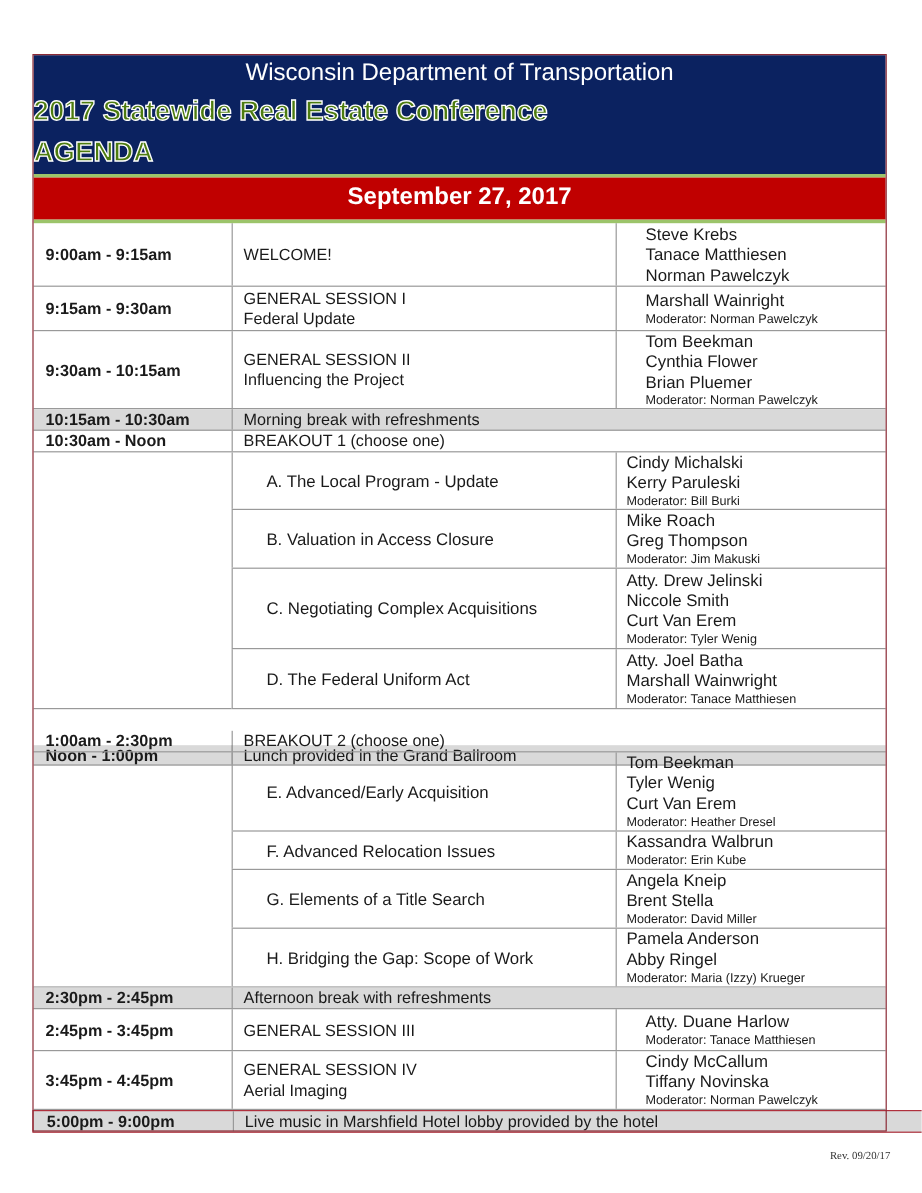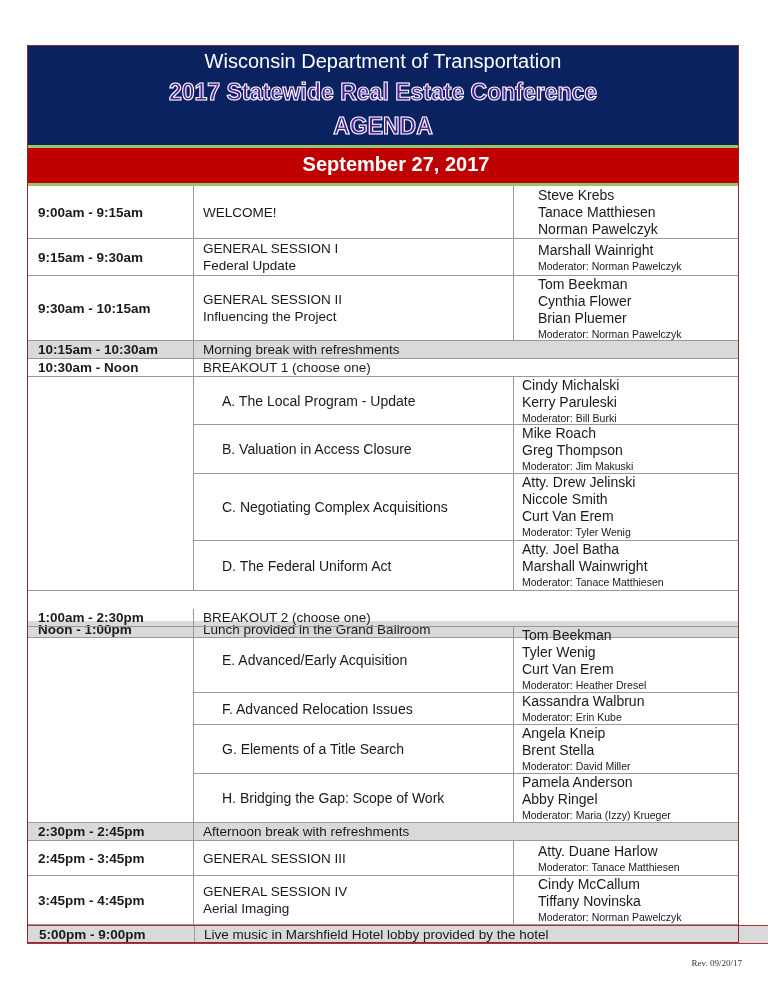--- a/index.html
+++ b/index.html
@@ -3,36 +3,36 @@
 <meta charset="utf-8">
 <style>
   html,body{margin:0;padding:0;background:#fff;}
   body{width:768px;height:994px;position:relative;overflow:hidden;font-family:"Liberation Sans",sans-serif;color:#1a1a1a;}
   .frame{position:absolute;left:27px;top:45px;width:712px;height:898px;border:1px solid #8b2a35;box-sizing:border-box;}
   .hdr-navy{position:absolute;left:28px;top:46px;width:710px;height:99px;background:#0b2260;}
   .green1{position:absolute;left:28px;top:145px;width:710px;height:3px;background:#9cc46a;}
   .hdr-red{position:absolute;left:28px;top:148px;width:710px;height:35px;background:#c00000;}
   .green2{position:absolute;left:28px;top:183px;width:710px;height:3px;background:#9cc46a;}
   .h1{position:absolute;left:28px;width:710px;text-align:center;top:50px;font-size:20px;color:#fff;}
-  .h2,.h3{position:absolute;left:28px;width:710px;text-align:center;font-size:23px;font-weight:bold;color:#4c1d95;
+  .h2,.h3{position:absolute;left:28px;width:710px;font-size:23px;font-weight:bold;color:#4d7c0f;
     -webkit-text-stroke:1.1px #fff;}
   .h2{top:79px;}
   .h3{top:113px;}
-  .hdate{position:absolute;left:28px;width:710px;text-align:center;top:153px;font-size:20px;font-weight:bold;color:#fff;padding-left:13px;}
+  .hdate{position:absolute;left:28px;width:710px;text-align:center;top:153px;font-size:20px;font-weight:bold;color:#fff;}
   .row{position:absolute;left:28px;width:710px;box-sizing:border-box;border-bottom:1px solid #999;}
   .row.gray{background:#d9d9d9;}
   .cell{position:absolute;top:0;bottom:0;display:flex;flex-direction:column;justify-content:center;box-sizing:border-box;}
   .c1{left:0;width:165px;padding-left:10px;font-weight:bold;font-size:13.5px;}
   .c2{left:165px;width:320px;padding-left:9px;font-size:13.5px;border-left:1px solid #999;}
   .c2.wide{width:545px;}
   .c3{left:485px;width:225px;padding-left:24px;font-size:14px;border-left:1px solid #999;line-height:17px;}
   .mod{font-size:10.5px;line-height:14px;}
   .sub{position:absolute;left:193px;width:545px;box-sizing:border-box;border-bottom:1px solid #999;}
   .sub .s2{position:absolute;left:0;width:320px;top:0;bottom:0;display:flex;align-items:center;padding-left:28px;font-size:14px;border-left:1px solid #999;box-sizing:border-box;}
-  .sub .s3{position:absolute;left:320px;width:225px;top:0;bottom:0;display:flex;flex-direction:column;justify-content:flex-start;padding-left:8px;font-size:14px;border-left:1px solid #999;line-height:17px;box-sizing:border-box;}
+  .sub .s3{position:absolute;left:320px;width:225px;top:0;bottom:0;display:flex;flex-direction:column;justify-content:center;padding-left:8px;font-size:14px;border-left:1px solid #999;line-height:17px;box-sizing:border-box;}
   .blank{position:absolute;left:28px;width:165px;box-sizing:border-box;border-bottom:1px solid #999;}
   .live{border:1px solid #b0303d !important;}
   .rev{position:absolute;right:26px;top:958px;font-size:9px;color:#333;font-family:"Liberation Serif",serif;}
 </style>
 </head>
 <body>
 
 <div class="hdr-navy"></div>
 <div class="green1"></div>
 <div class="hdr-red"></div>

